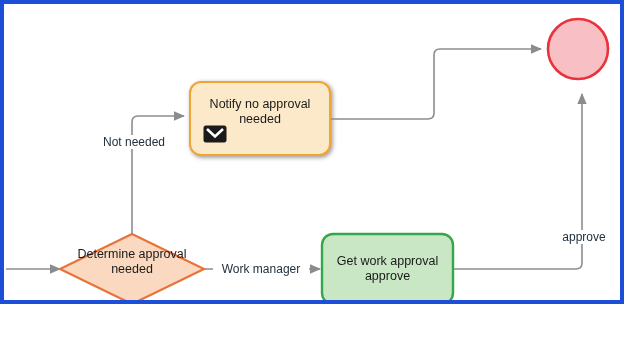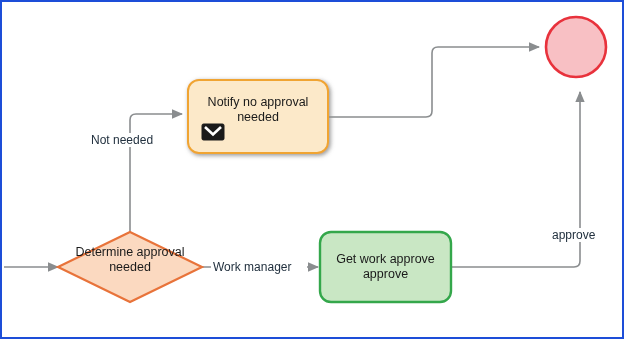--- a/index.html
+++ b/index.html
@@ -6,23 +6,23 @@
     margin: 0;
     padding: 0;
     background: #ffffff;
   }
   body {
     font-family: "Liberation Sans", sans-serif;
   }
   #canvas {
     position: relative;
     width: 624px;
-    height: 339px;
+    height: 304px;
     background: #ffffff;
-    border: 2px solid #1d4ed8;
+    border: 4px solid #1d4ed8;
     box-sizing: border-box;
     overflow: hidden;
   }
   #flow-svg {
     position: absolute;
     top: 0;
     left: 0;
     width: 624px;
     height: 339px;
   }
@@ -30,21 +30,21 @@
     position: absolute;
     text-align: center;
     color: #1a1a1a;
     font-size: 12.5px;
     line-height: 15px;
     pointer-events: none;
     white-space: nowrap;
   }
   .edge-label {
     position: absolute;
-    text-align: left;
+    text-align: center;
     color: #22313f;
     font-size: 12px;
     line-height: 14px;
     background: #ffffff;
     padding: 0 2px;
     white-space: nowrap;
   }
 </style>
 </head>
 <body>
@@ -97,21 +97,21 @@
     <div>Notify no approval</div>
     <div>needed</div>
   </div>
 
   <div class="node-label" style="left:56px; top:243px; width:144px;">
     <div>Determine approval</div>
     <div>needed</div>
   </div>
 
   <div class="node-label" style="left:318px; top:250px; width:131px;">
-    <div>Get work approve</div>
+    <div>Get work approval</div>
     <div>approve</div>
   </div>
 
   <div class="edge-label" style="left:87px; top:131px; width:82px;">Not needed</div>
 
   <div class="edge-label" style="left:209px; top:258px; width:92px;">Work manager</div>
 
   <div class="edge-label" style="left:548px; top:226px; width:60px;">approve</div>
 
 </div>

